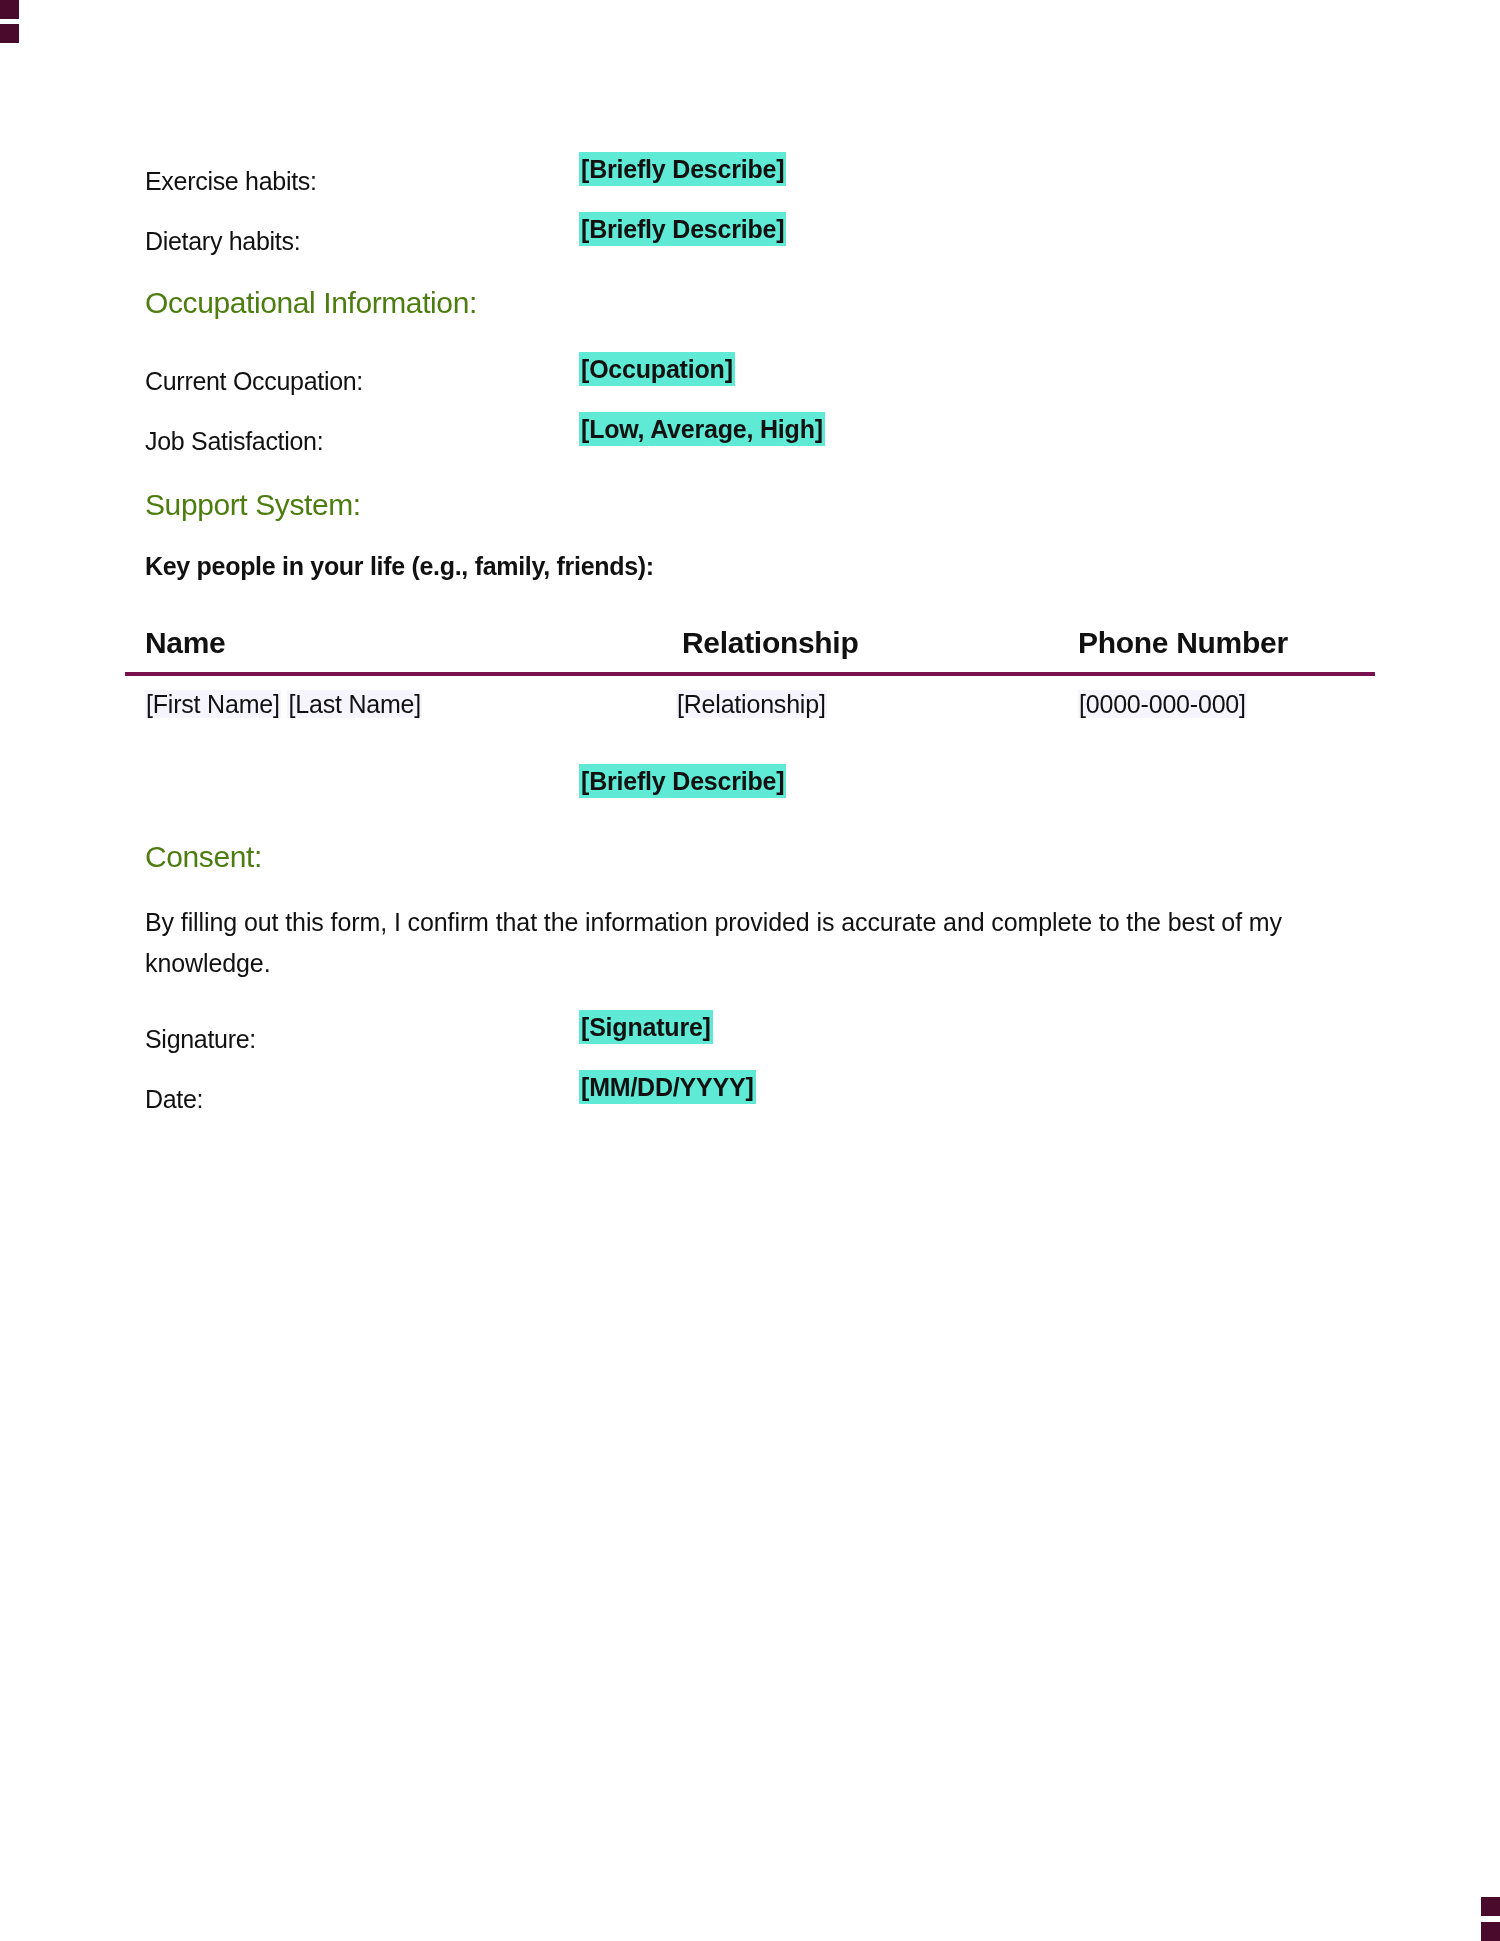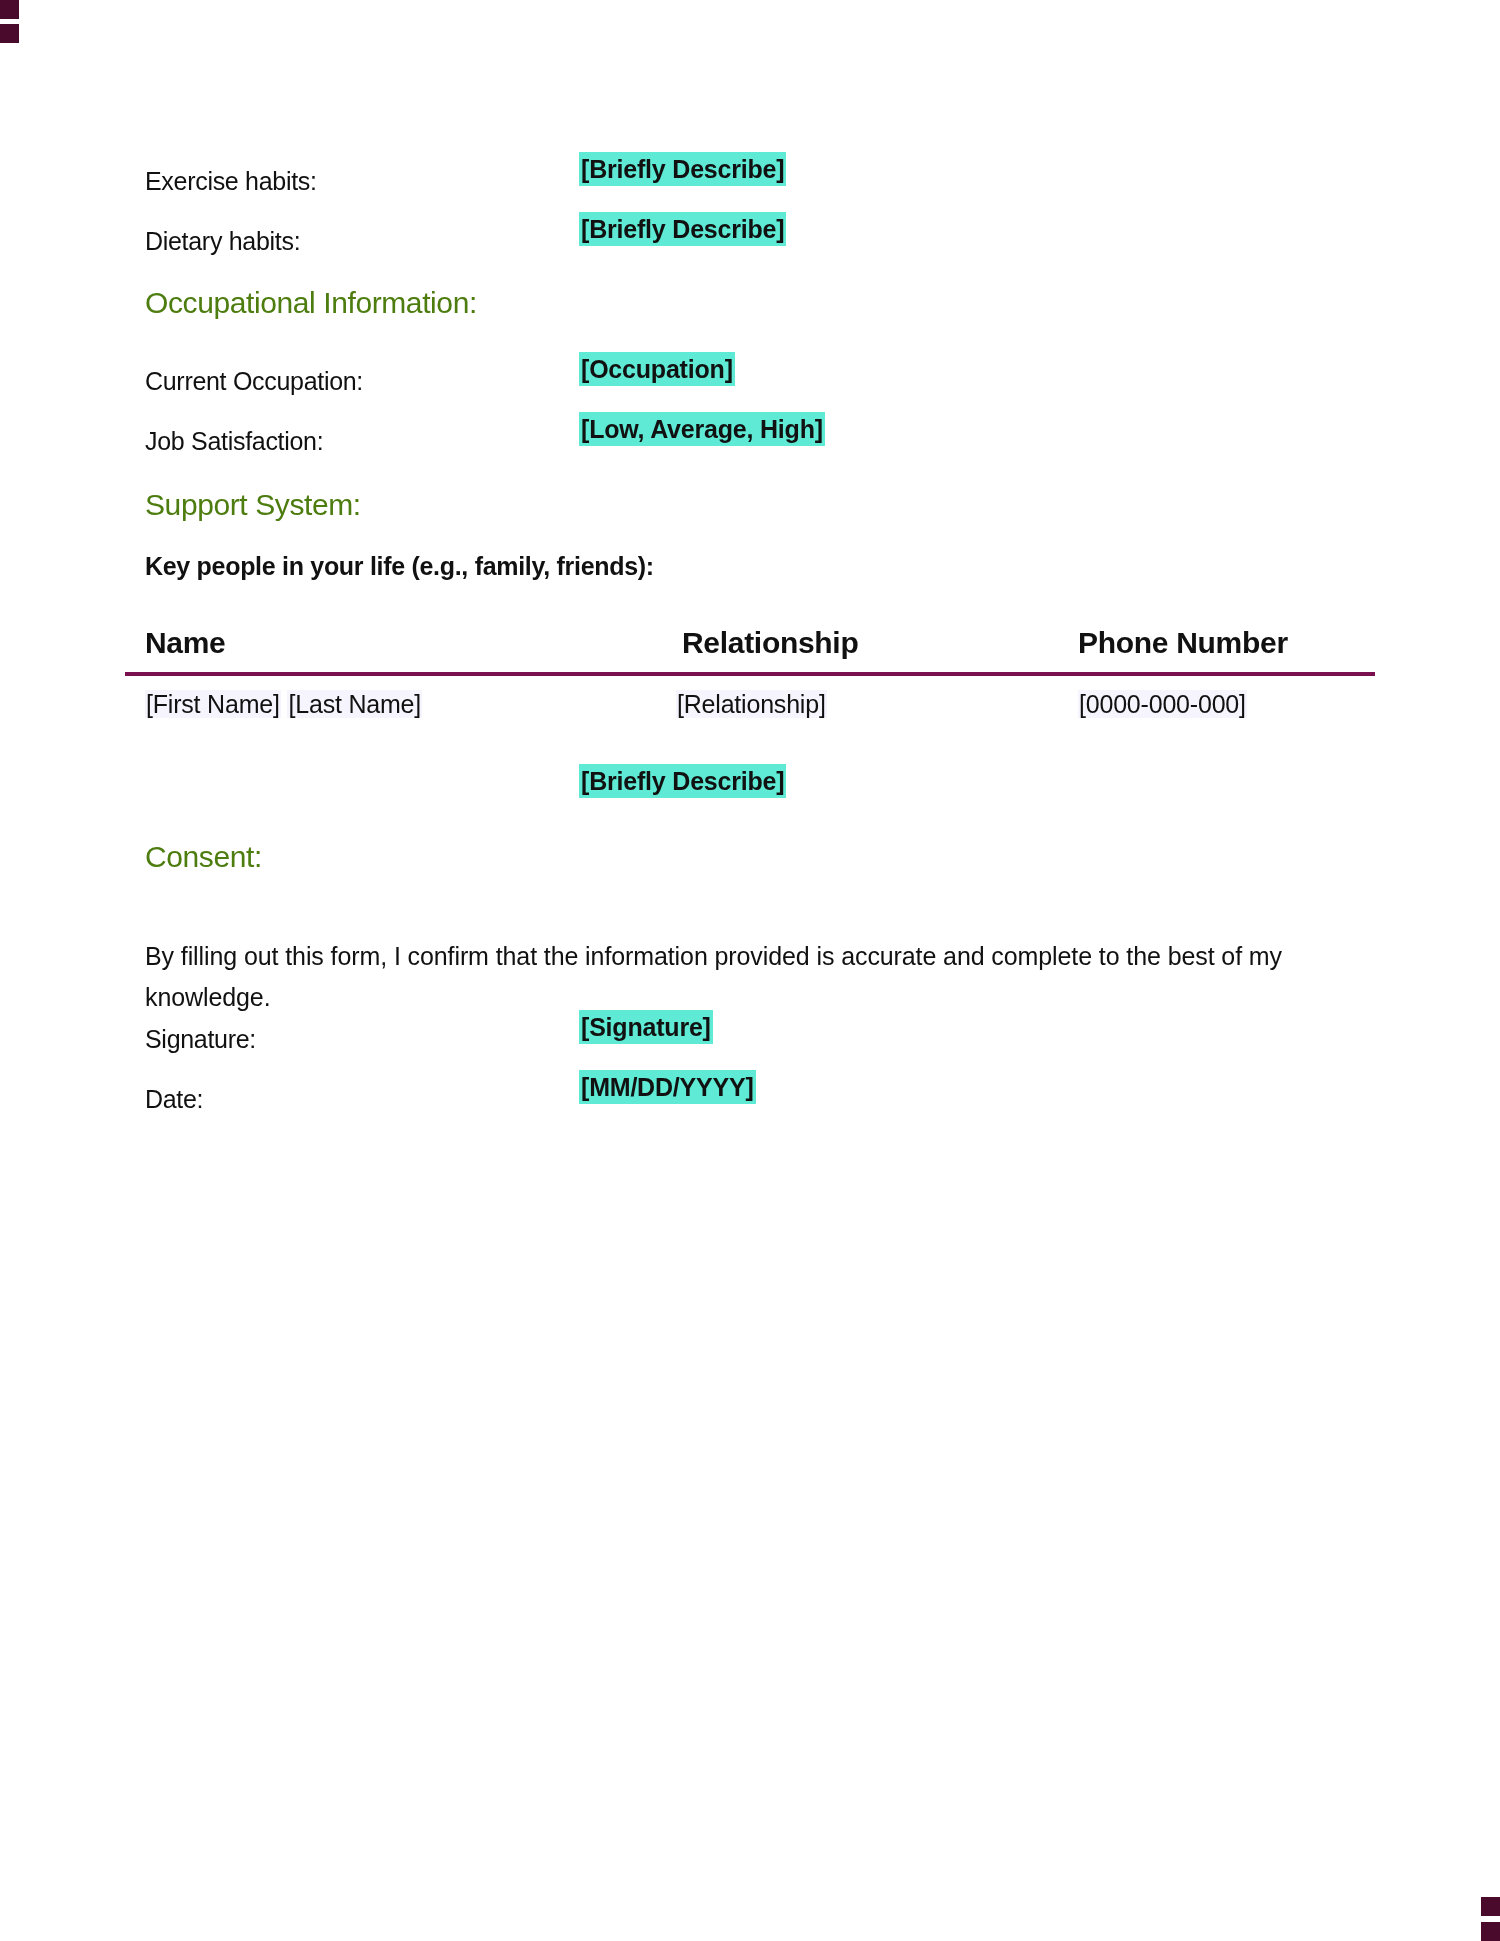--- a/index.html
+++ b/index.html
@@ -154,21 +154,21 @@
         <span class="fill">[0000-000-000]</span>
       </div>
     </div>
   </div>
 
   <div class="row" style="top:764px;">
     <span class="value">[Briefly Describe]</span>
   </div>
 
   <div class="heading" style="top:840px;">Consent:</div>
-  <div class="paragraph" style="top:902px;margin-top:34px;">By filling out this form, I confirm that the information provided is accurate and complete to the best of my knowledge.</div>
+  <div class="paragraph" style="top:902px;">By filling out this form, I confirm that the information provided is accurate and complete to the best of my knowledge.</div>
 
   <div class="row" style="top:1010px;">
     <span class="label">Signature:</span>
     <span class="value">[Signature]</span>
   </div>
   <div class="row" style="top:1070px;">
     <span class="label">Date:</span>
     <span class="value">[MM/DD/YYYY]</span>
   </div>
 </div>

